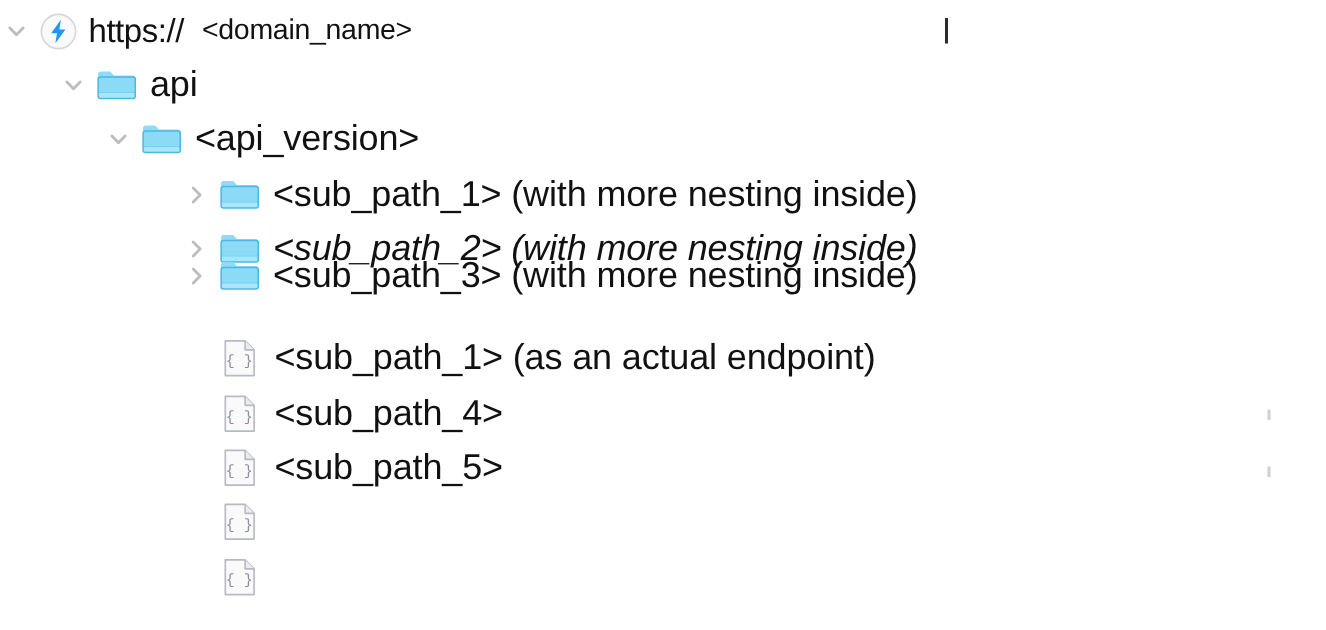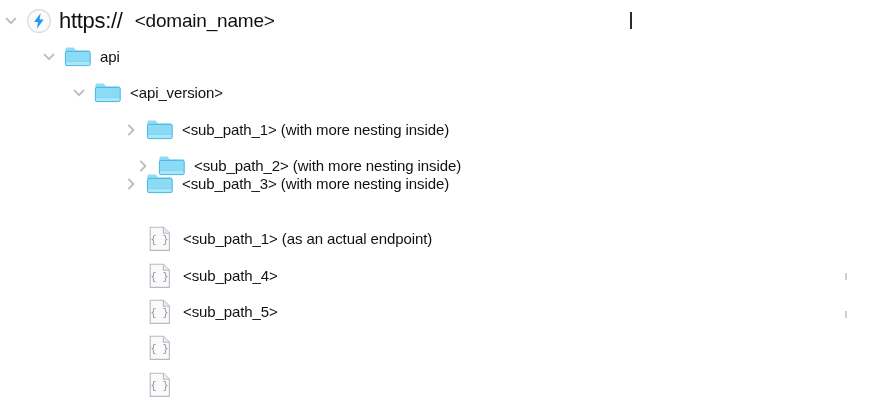--- a/index.html
+++ b/index.html
@@ -72,21 +72,21 @@
     height: 26px;
     flex: 0 0 22px;
     margin-left: 7px;
     margin-right: 12px;
     position: relative;
   }
   .file-icon svg { display: block; }
 
   
   .label {
-    font-size: 15px;
+    font-size: 24px;
     line-height: 24px;
     letter-spacing: -0.1px;
     color: #111111;
   }
   .label.root-scheme {
     font-size: 22px;
     letter-spacing: -0.3px;
   }
   .label.root-host {
     font-size: 19px;
@@ -179,21 +179,21 @@
       <path d="M1.4 4.2 C1.4 3.3 2.1 2.6 3.0 2.6 L9.6 2.6 L11.9 5.3 L24.6 5.3
                C25.5 5.3 26.2 6.0 26.2 6.9 L26.2 8.6 L1.4 8.6 Z" fill="#8fdcf7"></path>
       <rect x="1.4" y="6.4" width="24.8" height="14.2" rx="1.5" fill="#73d2f3"></rect>
       <rect x="1.4" y="6.4" width="24.8" height="10.0" rx="1.5" fill="#8bdbf7"></rect>
       <rect x="1.4" y="17.0" width="24.8" height="3.6" rx="1.3" fill="#a9e6fa"></rect>
       <rect x="1.4" y="6.4" width="24.8" height="14.2" rx="1.5" fill="none" stroke="#4cb8e2" stroke-width="1.0"></rect>
     </svg>
   </span>
 <span class="label">&lt;sub_path_1&gt; (with more nesting inside)</span>
     </div>
-    <div class="row" style="left: 132px; top: 148px;">
+    <div class="row" style="left: 120px; top: 148px; font-style: italic;">
   <span class="chev">
     <svg width="16" height="16" viewBox="0 0 16 16" aria-hidden="true">
       <path d="M5.8 3.4 L10.4 8 L5.8 12.6" fill="none" stroke="#bdbdbd" stroke-width="1.9" stroke-linecap="round" stroke-linejoin="round"></path>
     </svg>
   </span>
 
   <span class="folder-icon">
     <svg width="28" height="24" viewBox="0 0 28 24" aria-hidden="true">
       <path d="M1.4 4.2 C1.4 3.3 2.1 2.6 3.0 2.6 L9.6 2.6 L11.9 5.3 L24.6 5.3
                C25.5 5.3 26.2 6.0 26.2 6.9 L26.2 8.6 L1.4 8.6 Z" fill="#8fdcf7"></path>

